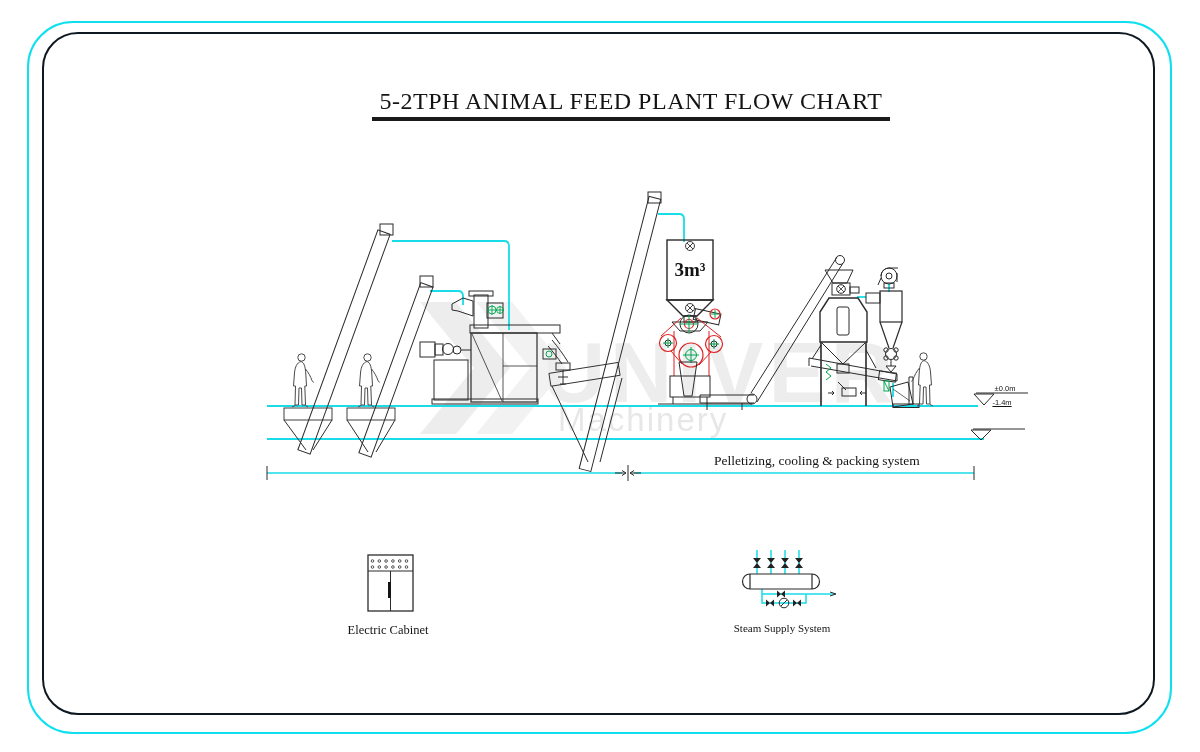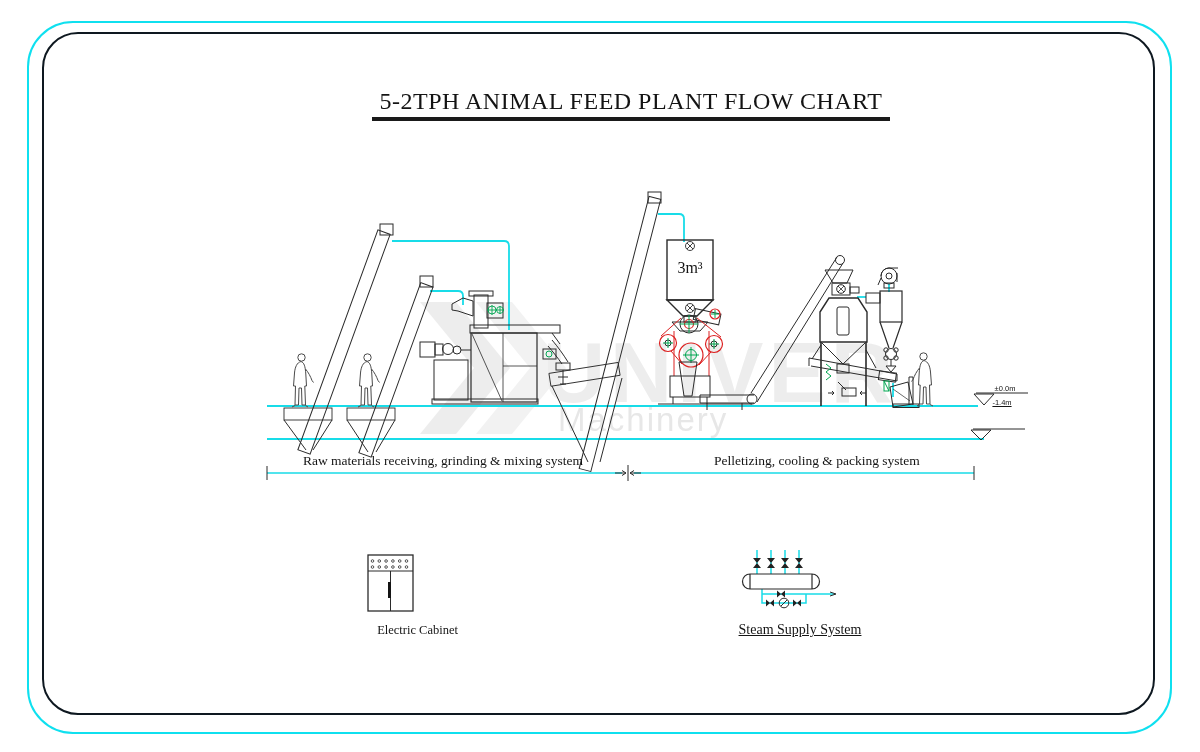--- a/index.html
+++ b/index.html
@@ -15,25 +15,25 @@
   .border-inner{position:absolute;left:42px;top:32px;width:1109px;height:679px;
                 border:2.5px solid var(--border-inner);border-radius:36px;}
   svg#art{position:absolute;left:0;top:0;}
   .ln{stroke:var(--line-dark);fill:none;stroke-width:1;}
   .cy{stroke:var(--pipe-cyan);fill:none;stroke-width:1.8;}
   .gr{stroke:var(--truss-green);fill:none;stroke-width:1;}
   .rd{stroke:var(--mill-red);fill:none;stroke-width:1.2;}
   .lbl{position:absolute;text-align:center;white-space:nowrap;}
   #title{left:372px;top:88px;width:518px;font-size:24px;letter-spacing:.5px;}
   #title-rule{position:absolute;left:372px;top:117px;width:518px;height:3.5px;background:#1a1a1a;}
-  #hopper-cap{left:665px;top:259px;width:50px;font-size:16px;font-weight:normal;}
+  #hopper-cap{left:665px;top:259px;width:50px;font-size:19px;font-weight:bold;}
   #sys-left{left:293px;top:453px;width:300px;font-size:13.5px;}
   #sys-right{left:683px;top:453px;width:200px;font-size:13.5px;margin-left:31px;}
-  #cab-lbl{left:318px;top:623px;width:140px;font-size:12.5px;text-align:right;}
-  #steam-lbl{left:720px;top:622px;width:160px;font-size:14px;text-decoration:underline;}
+  #cab-lbl{left:318px;top:623px;width:140px;font-size:12.5px;}
+  #steam-lbl{left:702px;top:622px;width:160px;font-size:11px;}
   .elev{font-size:7.5px;font-family:"Liberation Sans",sans-serif;}
   #elev-ground{left:982px;top:384px;width:46px;}
   #elev-pit{left:979px;top:398px;width:46px;text-decoration:underline;}
   .wm-brand{font-family:"Liberation Sans",sans-serif;font-weight:bold;letter-spacing:5px;}
   .wm-sub{font-family:"Liberation Sans",sans-serif;letter-spacing:2px;}
 </style>
 </head>
 <body>
 
 <div id="canvas">
@@ -296,20 +296,19 @@
       <path class="ln" style="stroke-width:1.2" d="M750,574 H812 M750,589 H812 M750,574 A7.5,7.5 0 0 0 750,589 M812,574 A7.5,7.5 0 0 1 812,589 M750,574 V589 M812,574 V589"></path>
       <circle cx="784" cy="603" r="4.8" class="ln" fill="#fff"></circle>
       <path class="ln" d="M781,606 L787,600"></path>
       <path class="ln" d="M830,592 L836,594 L830,596"></path>
     </g>
   </svg>
 
   <div class="lbl" id="title">5-2TPH ANIMAL FEED PLANT FLOW CHART</div>
   <div id="title-rule"></div>
   <div class="lbl" id="hopper-cap">3m³</div>
-  <div class="lbl" id="sys-left">Raw materials receiving, grinding &amp; mixing system</div>
   <div class="lbl" id="sys-right">Pelletizing, cooling &amp; packing system</div>
   <div class="lbl" id="cab-lbl">Electric Cabinet</div>
   <div class="lbl" id="steam-lbl">Steam Supply System</div>
   <div class="lbl elev" id="elev-ground">±0.0m</div>
   <div class="lbl elev" id="elev-pit">-1.4m</div>
 
 </div>
 
 </body></html>

